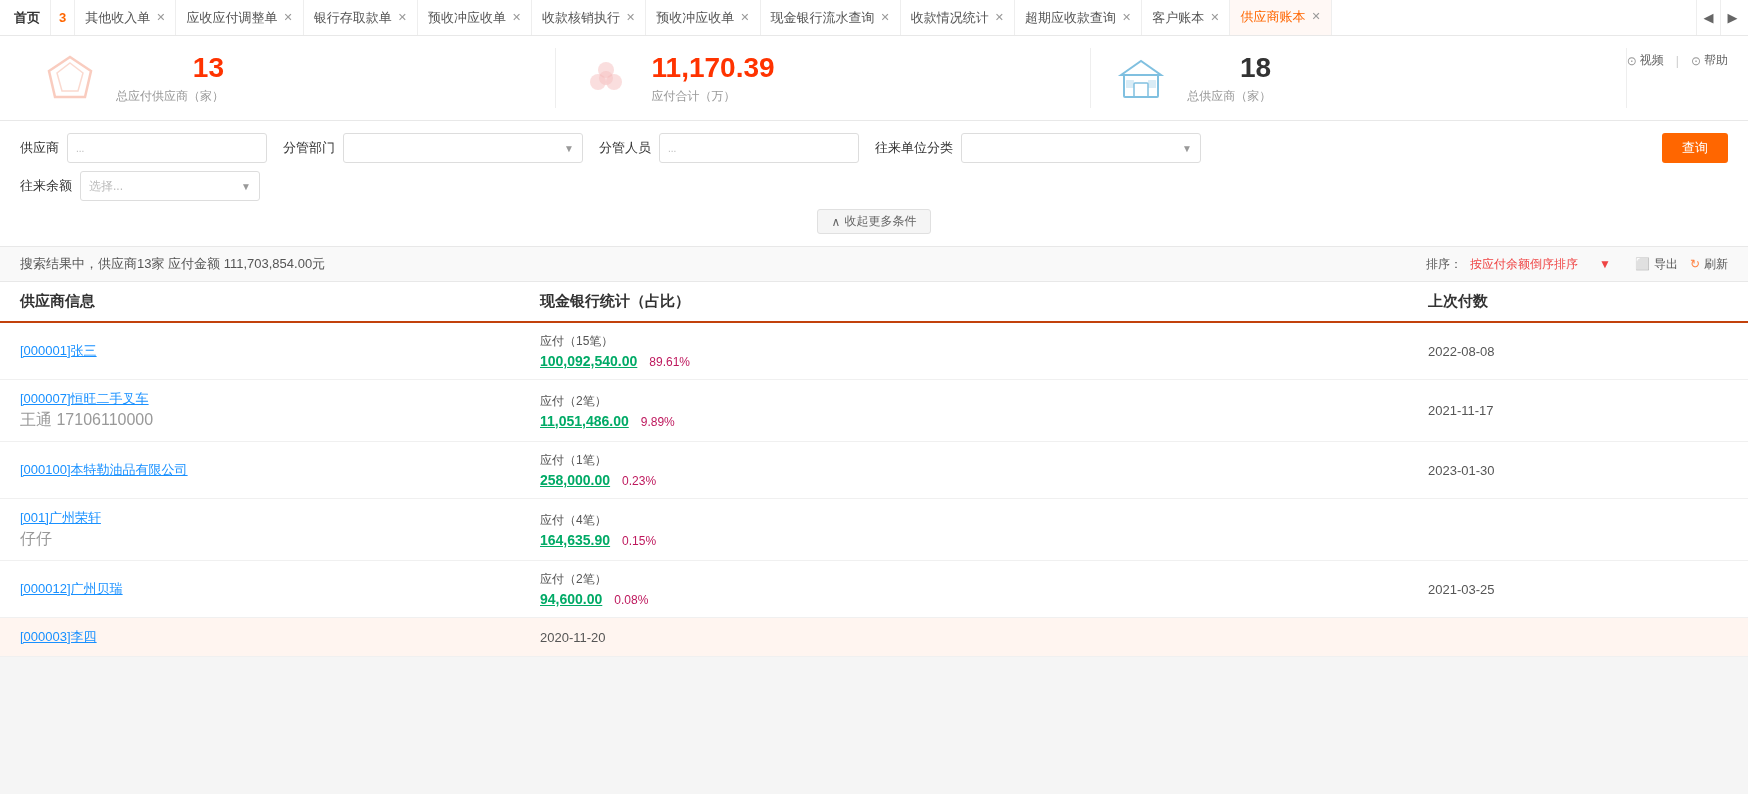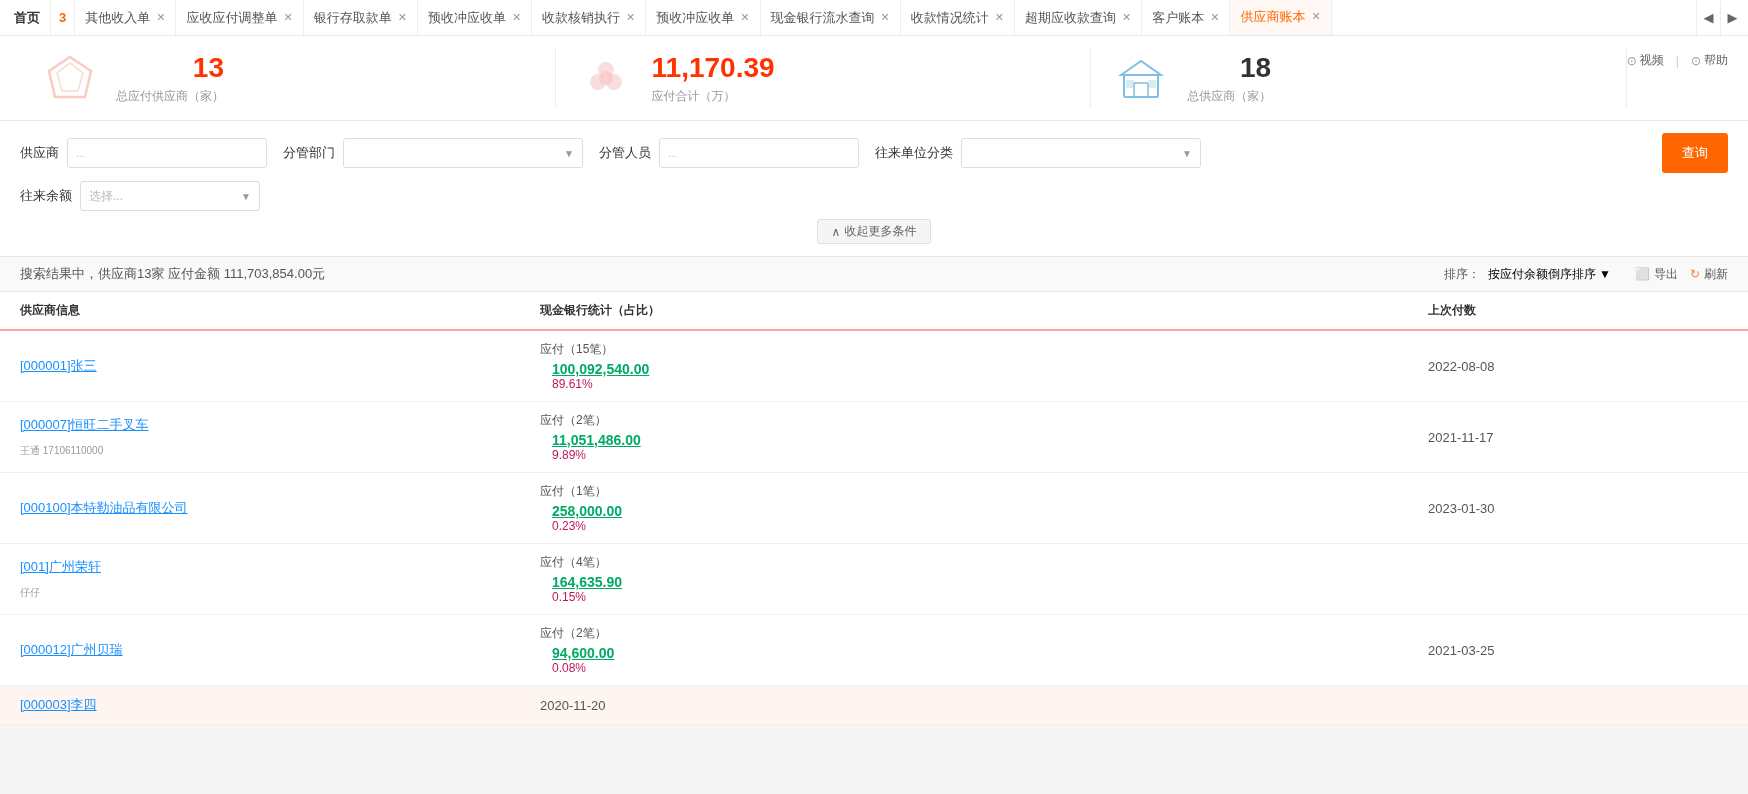--- a/index.html
+++ b/index.html
@@ -58,63 +58,63 @@
       height: 30px; border: 1px solid #ddd; border-radius: 3px; padding: 0 8px;
       font-size: 12px; color: #333; background: #fff; min-width: 180px;
       display: flex; align-items: center; justify-content: space-between; cursor: pointer;
     }
     .filter-input .placeholder { color: #bbb; }
     .filter-input .dots { color: #bbb; font-size: 10px; }
     .filter-input .arrow { color: #999; font-size: 10px; }
     .filter-input-wide { min-width: 220px; }
     .query-btn {
       background: #ff6600; color: #fff; border: none; border-radius: 3px;
-      padding: 0 20px; height: 40px; cursor: pointer; font-size: 13px; margin-left: auto;
+      padding: 0 20px; height: 30px; cursor: pointer; font-size: 13px; margin-left: auto;
     }
     .collapse-row { display: flex; justify-content: center; margin-top: 4px; }
     .collapse-btn {
       display: flex; align-items: center; gap: 4px; color: #666; font-size: 12px;
       cursor: pointer; background: #f5f5f5; border: 1px solid #e0e0e0; border-radius: 3px;
       padding: 3px 14px;
     }
 
     
     .results-bar {
       display: flex; align-items: center; padding: 8px 20px; background: #f9f9f9;
       border-bottom: 1px solid #e8e8e8; font-size: 13px; color: #555;
     }
     .results-bar .sort-label { margin-left: auto; color: #555; font-size: 12px; }
     .results-bar .sort-select {
-      color: #000000; font-size: 12px; cursor: pointer; display: flex; align-items: center; gap: 3px; font-family: Liberation Serif, serif;
+      color: #ef4444; font-size: 12px; cursor: pointer; display: flex; align-items: center; gap: 21px; font-family: Liberation Serif, serif;
     }
     .results-bar .action-btns { display: flex; gap: 12px; margin-left: 16px; }
     .results-bar .action-btn {
       display: flex; align-items: center; gap: 4px; font-size: 12px; color: #555; cursor: pointer;
     }
 
     
     .data-table { background: #fff; width: 100%; }
     .table-header {
       display: grid; grid-template-columns: 520px 1fr 300px;
-      padding: 10px 20px; border-bottom: 2px solid #fca5a5;
-      font-size: 12px; font-weight: bold; color: #333; background: #fff;
+      padding: 10px 20px; border-bottom: 2px solid #c2410c;
+      font-size: 15px; font-weight: bold; color: #333; background: #fff;
     }
     .table-row {
       display: grid; grid-template-columns: 520px 1fr 300px;
       padding: 10px 20px; border-bottom: 1px solid #f0f0f0;
       align-items: center; background: #fff;
     }
     .table-row.highlighted { background: #fff5f0; }
     .cell {}
     .supplier-link { color: #1890ff; text-decoration: underline; cursor: pointer; font-size: 13px; }
-    .supplier-contact { color: #999; font-size: 10px; margin-top: 10px; }
+    .supplier-contact { color: #999; font-size: 16px; margin-top: 2px; }
     .tx-label { color: #555; font-size: 12px; }
     .tx-amount { color: #00aa66; font-size: 14px; font-weight: bold; cursor: pointer; text-decoration: underline; }
     .tx-percent { color: #be185d; font-size: 12px; margin-left: 12px; }
-    .tx-row { display: flex; align-items: baseline; margin-top: 3px; flex-direction: column; }
+    .tx-row { display: flex; align-items: baseline; margin-top: 3px; }
     .last-pay { color: #555; font-size: 13px; }
 
     
     .page-wrapper { position: relative; }
   </style>
 </head>
 <body>
 
 <div class="page-wrapper">
 

